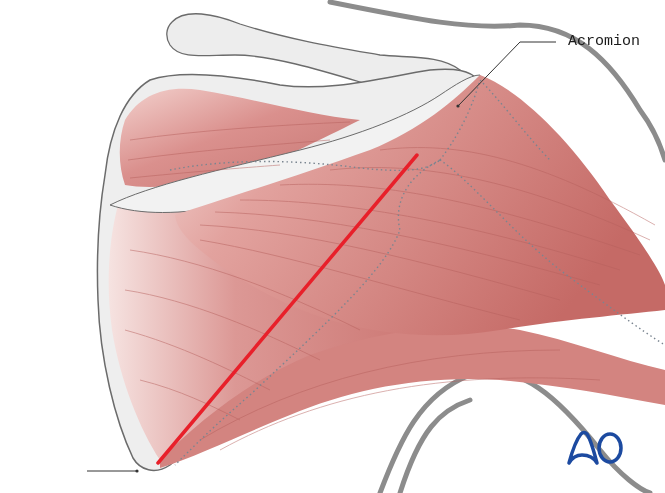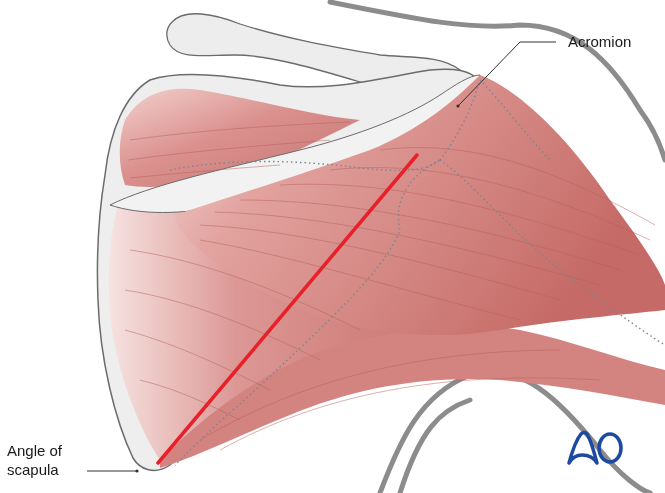--- a/index.html
+++ b/index.html
@@ -1,16 +1,16 @@
 <!DOCTYPE html>
 <html><head>
 <meta charset="utf-8">
 <style>
   html,body{margin:0;padding:0;background:#ffffff;}
-  #stage{position:relative;width:665px;height:493px;overflow:hidden;background:#ffffff;font-family:Liberation Sans, sans-serif;}
+  #stage{position:relative;width:665px;height:493px;overflow:hidden;background:#ffffff;font-family:Liberation Mono, monospace;}
   svg{position:absolute;left:0;top:0;}
   .label{position:absolute;color:#1a1a1a;font-size:15px;line-height:19px;}
   #lbl-acromion{left:568px;top:32px;}
   #lbl-angle{left:7px;top:441px;}
   #ao-logo{position:absolute;left:566px;top:430px;}
 </style>
 </head>
 <body>
 
 <div id="stage">
@@ -81,22 +81,18 @@
 
   <line x1="417" y1="155" x2="158" y2="463" stroke="#e8202a" stroke-width="3.5" stroke-linecap="round"></line>
 
   <polyline points="458,106 520,42 556,42" fill="none" stroke="#333333" stroke-width="1"></polyline>
   <circle cx="458" cy="106" r="1.6" fill="#333333"></circle>
   <line x1="87" y1="471" x2="136" y2="471" stroke="#333333" stroke-width="1"></line>
   <circle cx="137" cy="471" r="1.6" fill="#333333"></circle>
 </svg>
 
 <div id="lbl-acromion" class="label">Acromion</div>
-<div id="lbl-angle" class="label">
-  <div>Angle of</div>
-  <div>scapula</div>
-</div>
 
 <svg id="ao-logo" width="58" height="36" viewBox="0 0 58 36">
   <path d="M3,33 C6,22 10,10 15,4 C17,2 19,2 21,4 C25,10 28,22 31,33 C28,28 22,25 16,25 C11,25 6,28 3,33 Z" fill="none" stroke="#1c4aa0" stroke-width="3.5" stroke-linejoin="round"></path>
   <ellipse cx="44" cy="18" rx="11" ry="14" fill="none" stroke="#1c4aa0" stroke-width="3.5"></ellipse>
 </svg>
 </div>
 
 </body></html>

